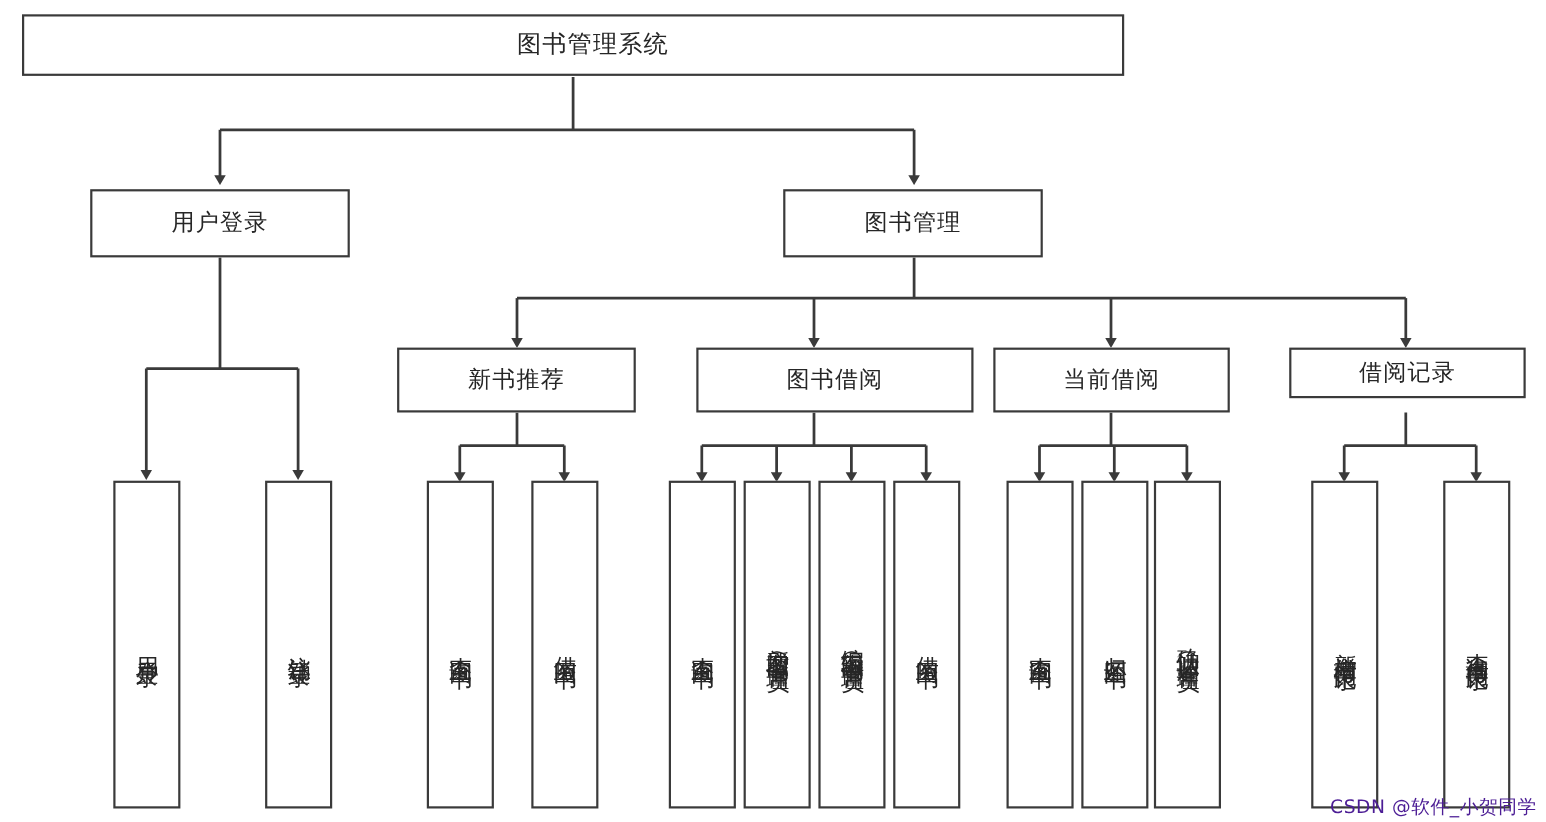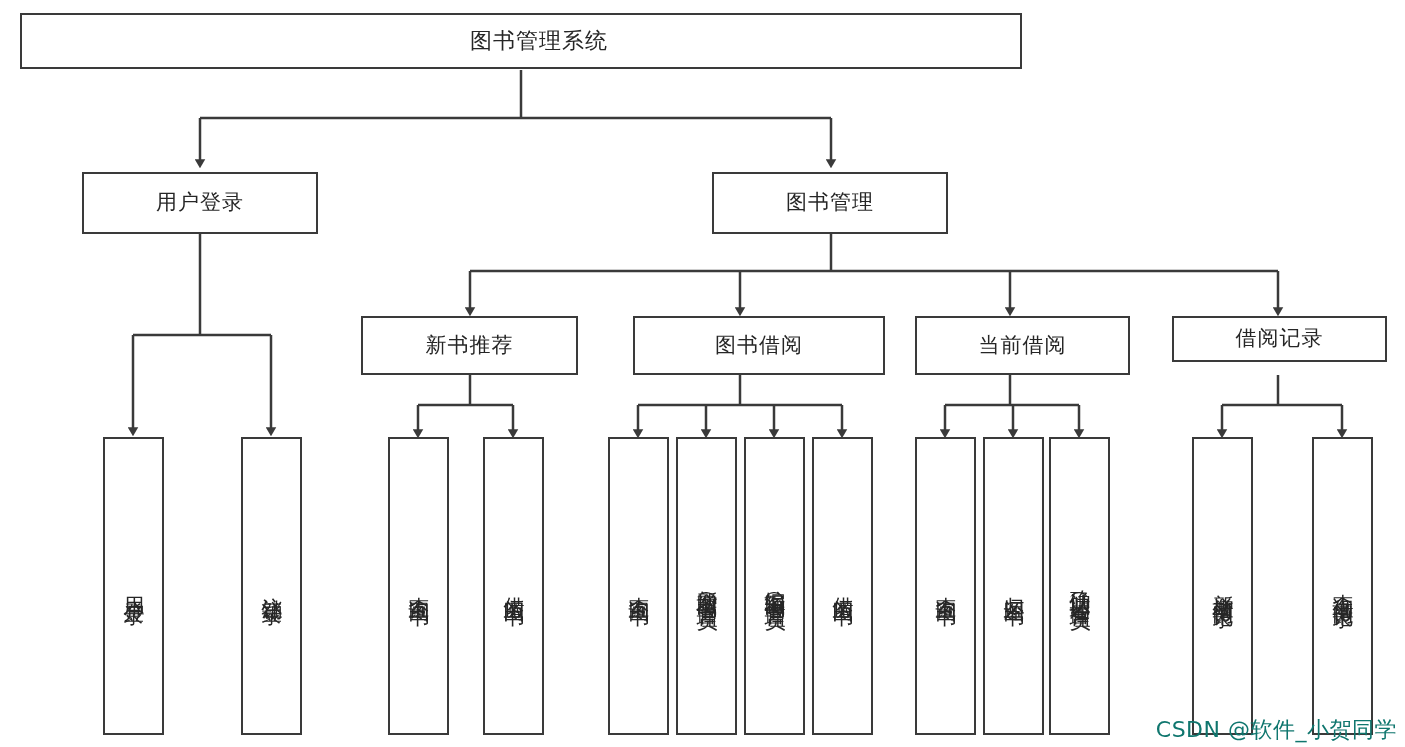--- a/index.html
+++ b/index.html
@@ -56,22 +56,22 @@
     text-orientation: upright;
     -webkit-writing-mode: vertical-rl;
     white-space: nowrap;
     line-height: 1;
     letter-spacing: 3px;
   }
   .watermark {
     position: absolute;
     right: 8px;
     bottom: 2px;
-    font-size: 22px;
-    color: #0f766e;
+    font-size: 17px;
+    color: #4c1d95;
     letter-spacing: 0.5px;
     white-space: nowrap;
     font-family: "DejaVu Sans", "Liberation Sans", sans-serif;
   }
 </style>
 </head>
 <body>
 
 <div id="canvas">
 
@@ -135,21 +135,21 @@
   <div class="node horiz" style="left:712px; top:172px; width:236px; height:62px;">
     <span>图书管理</span>
   </div>
 
   <div class="node horiz" style="left:361px; top:316px; width:217px; height:59px;">
     <span>新书推荐</span>
   </div>
   <div class="node horiz" style="left:633px; top:316px; width:252px; height:59px;">
     <span>图书借阅</span>
   </div>
-  <div class="node horiz" style="left:903px; top:316px; width:215px; height:59px;margin-left:12px;">
+  <div class="node horiz" style="left:903px; top:316px; width:215px; height:59px;">
     <span>当前借阅</span>
   </div>
   <div class="node horiz" style="left:1172px; top:316px; width:215px; height:46px;">
     <span>借阅记录</span>
   </div>
 
   <div class="node leaf" style="left:103px; top:437px; width:61px; height:298px;">
     <span class="vtext">用户登录</span>
   </div>
   <div class="node leaf" style="left:241px; top:437px; width:61px; height:298px;">

